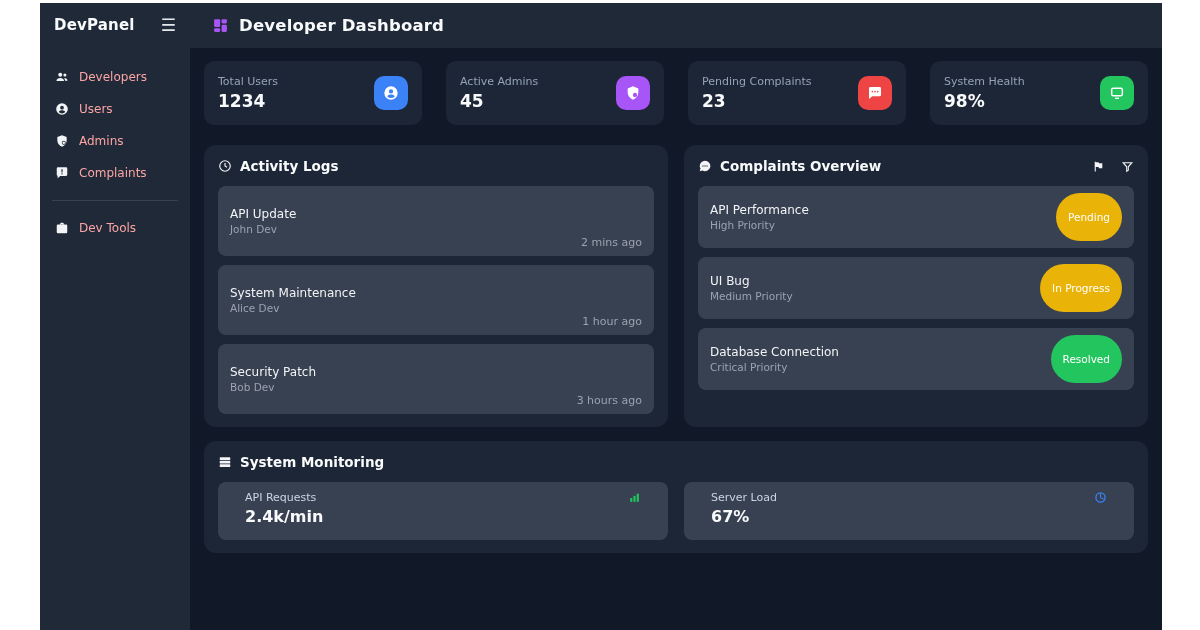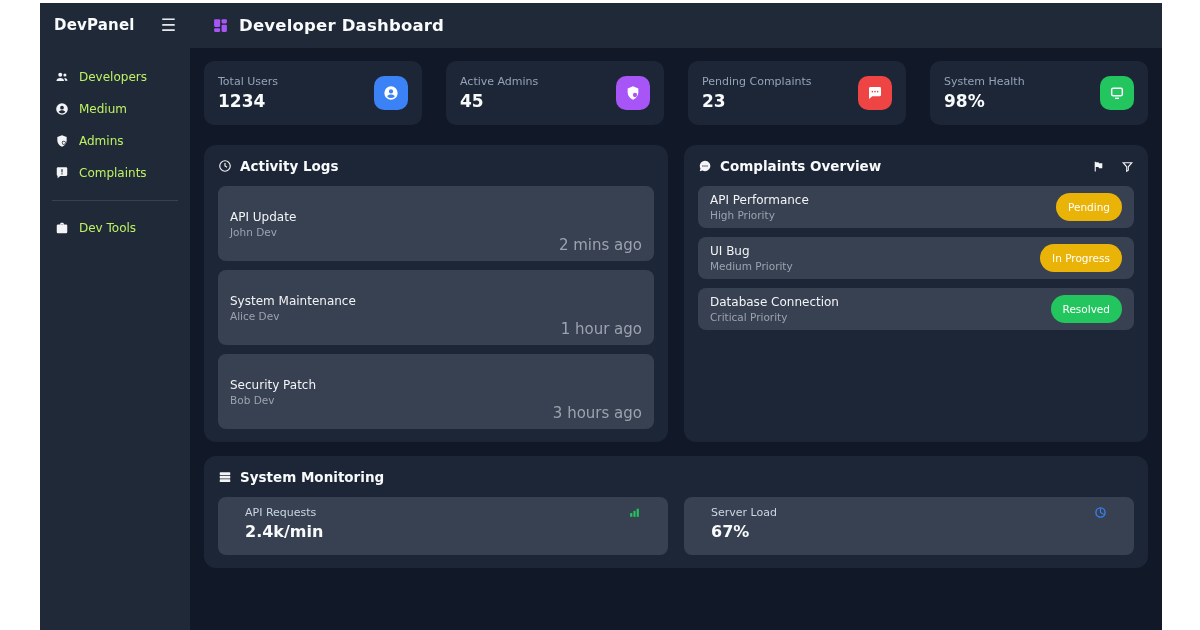--- a/index.html
+++ b/index.html
@@ -6,21 +6,21 @@
   body { background:#ffffff; font-family:"DejaVu Sans","Liberation Sans",sans-serif; }
   .stage { position:relative; width:1200px; height:630px; background:#ffffff; overflow:hidden; }
   .app { position:absolute; left:40px; top:3px; width:1122px; height:630px; display:flex; }
 
   
   .sidebar { width:150px; flex-shrink:0; background:#1f2937; display:flex; flex-direction:column; }
   .side-head { display:flex; justify-content:space-between; align-items:center; padding:13px 14px 10px 14px; }
   .brand { font-size:15px; font-weight:bold; color:#f9fafb; letter-spacing:.2px; }
   .menu-icon { color:#e5e7eb; font-size:17px; line-height:1; cursor:pointer; }
   .side-nav { padding-top:16px; }
-  .nav-item { display:flex; align-items:center; gap:10px; padding:8px 15px; margin:2px 0; color:#bef264; font-size:12px; cursor:pointer; }
+  .nav-item { display:flex; align-items:center; gap:10px; padding:8px 15px; margin:2px 0; color:#fca5a5; font-size:12px; cursor:pointer; }
   .nav-item svg { width:14px; height:14px; flex-shrink:0; color:#f3f4f6; }
   .side-divider { height:1px; background:#374151; margin:12px 12px; }
 
   
   .main { flex:1; background:#111827; display:flex; flex-direction:column; min-width:0; }
   .topbar { height:45px; flex-shrink:0; background:#1f2937; display:flex; align-items:center; gap:10px; padding:0 22px; }
   .topbar svg { width:17px; height:17px; }
   .page-title { font-size:16.5px; font-weight:bold; color:#f9fafb; letter-spacing:.2px; }
   .content { padding:13px 14px; }
 
@@ -40,22 +40,22 @@
   .panel-head svg { width:14px; height:14px; color:#f3f4f6; }
   .head-actions { margin-left:auto; display:flex; align-items:center; gap:16px; }
   .head-actions svg { width:13px; height:13px; cursor:pointer; }
   .flag-ic { color:#6b7280; }
   .funnel-ic { color:#cbd5e1; }
 
   .row-item { background:#374151; border-radius:8px; padding:7px 12px; min-height:40px; display:flex; justify-content:space-between; align-items:center; margin-bottom:9px; }
   .row-item:last-child { margin-bottom:0; }
   .row-title { font-size:12px; color:#f3f4f6; }
   .row-sub { font-size:10.5px; color:#9ca3af; margin-top:2px; }
-  .row-time { font-size:15px; color:#9ca3af; white-space:nowrap;margin-top:43px; }
-  .badge { padding:8px 12px; border-radius:999px; font-size:10.5px; color:#ffffff; white-space:nowrap; }
+  .row-time { font-size:11px; color:#9ca3af; white-space:nowrap;margin-top:43px; }
+  .badge { padding:18px 12px; border-radius:999px; font-size:10.5px; color:#ffffff; white-space:nowrap; }
 
   
   .monitoring { margin-top:14px; background:#1d2636; border-radius:12px; padding:13px 14px; }
   .metrics-row { display:flex; gap:16px; margin-top:12px; }
   .metric { flex:1; background:#374151; border-radius:8px; padding:9px 27px; height:58px; }
   .metric-top { display:flex; justify-content:space-between; align-items:center; }
   .metric-label { font-size:11px; color:#cbd5e1; }
   .metric-top svg { width:13px; height:13px; }
   .metric-value { font-size:16px; font-weight:bold; color:#f9fafb; margin-top:3px; }
 </style>
@@ -77,21 +77,21 @@
               <path d="M2.5 19c0-3.5 3-5.3 6.5-5.3s6.5 1.8 6.5 5.3z"></path>
               <circle cx="17" cy="8.5" r="2.6"></circle>
               <path d="M16 13.6c3 .2 5.5 1.8 5.5 4.9h-4.2"></path>
             </svg>
           <span>Developers</span>
         </div>
         <div class="nav-item">
           <svg viewBox="0 0 24 24" fill="currentColor">
               <path d="M12 2a10 10 0 100 20 10 10 0 000-20zm0 4.5a3.2 3.2 0 110 6.4 3.2 3.2 0 010-6.4zm0 13.1a7.6 7.6 0 01-5.6-2.5c.3-1.9 3.7-2.9 5.6-2.9s5.3 1 5.6 2.9a7.6 7.6 0 01-5.6 2.5z"></path>
             </svg>
-          <span>Medium</span>
+          <span>Users</span>
         </div>
         <div class="nav-item">
           <svg viewBox="0 0 24 24" fill="currentColor">
               <path d="M12 2l8 3.2v5.6c0 5.2-3.4 9.2-8 11.2-4.6-2-8-6-8-11.2V5.2z"></path>
               <circle cx="15" cy="15" r="3.4" fill="#1f2937"></circle>
               <circle cx="15" cy="15" r="2.2"></circle>
             </svg>
           <span>Admins</span>
         </div>
         <div class="nav-item">

